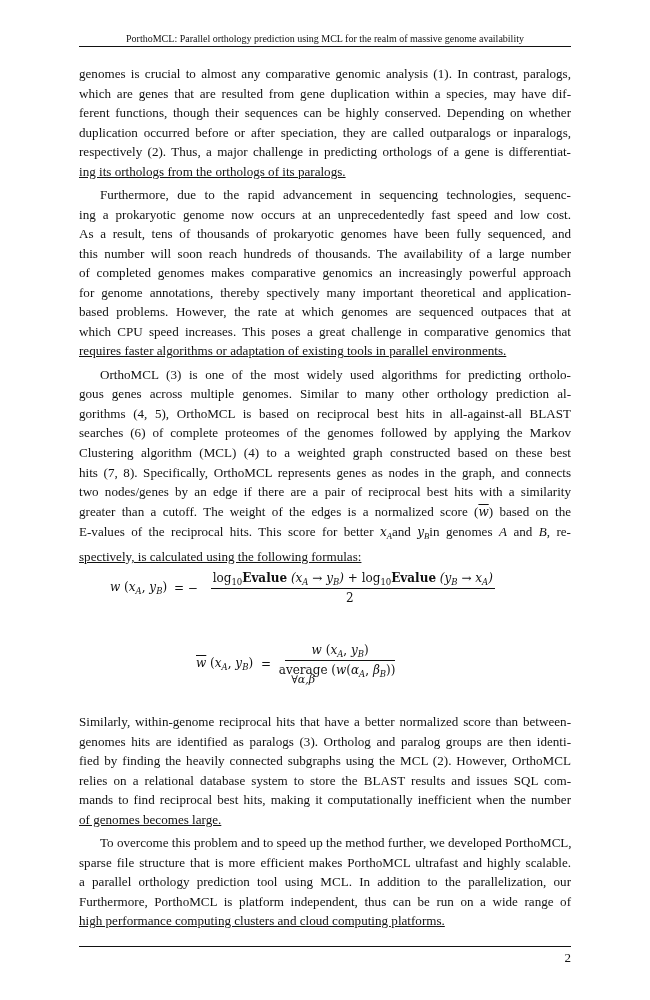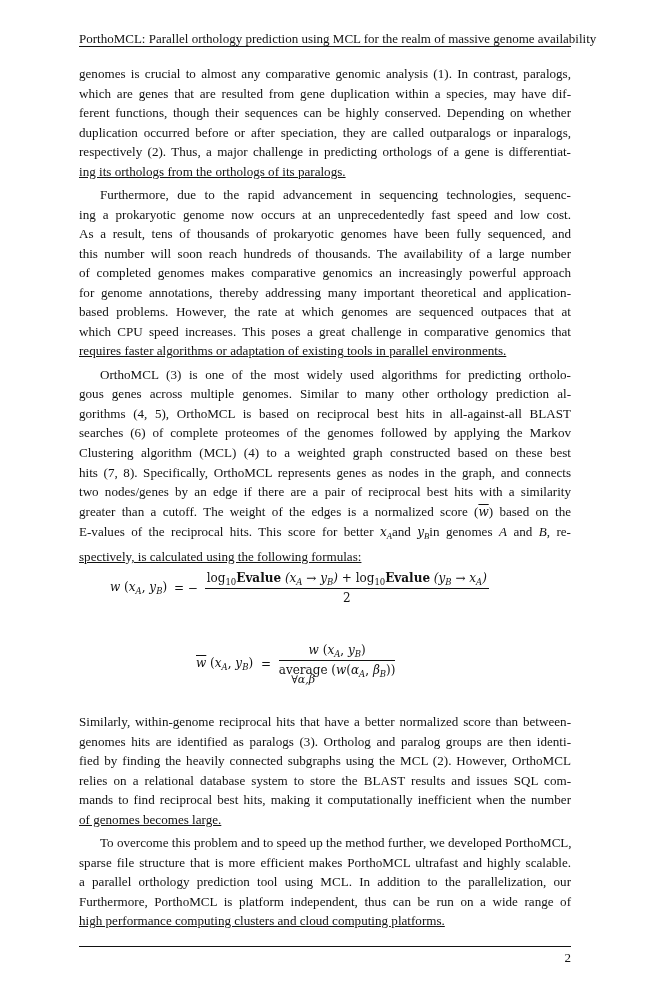--- a/index.html
+++ b/index.html
@@ -1,32 +1,32 @@
 <!DOCTYPE html>
 <html><head>
 <meta charset="utf-8">
 <style>
   html, body { margin: 0; padding: 0; background: #ffffff; }
   body { width: 650px; height: 1000px; position: relative; overflow: hidden;
          font-family: "Liberation Serif", "DejaVu Serif", serif; color: #111; }
   .header { position: absolute; left: 79px; width: 492px; top: 33px; text-align: center;
-            font-size: 13px; line-height: 12px; white-space: nowrap; }
+            font-size: 10px; line-height: 12px; white-space: nowrap; }
   .header-rule { position: absolute; left: 79px; width: 492px; top: 46px; height: 1px; background: #111; }
   .body { position: absolute; left: 79px; width: 492px; top: 64px; font-size: 13.1px; line-height: 19.55px; }
   .para { margin: 0 0 3.8px 0; text-align: justify; text-align-last: left; hyphens: manual; }
   .line { display: block; text-align: justify; text-align-last: justify; white-space: nowrap; }
   .line.last { text-align-last: left; text-decoration: underline; }
   .math { font-family: "DejaVu Serif", "Liberation Serif", serif; font-style: italic; font-size: 12px; }
   .it { font-style: italic; }
   .sub { font-size: 8.5px; vertical-align: -3px; font-style: italic; }
   .eq1 { position: absolute; left: 79px; width: 492px; top: 571px; height: 40px; }
   .eq2 { position: absolute; left: 79px; width: 492px; top: 643px; height: 60px; }
   .eqfont { font-family: "DejaVu Serif", "Liberation Serif", serif; font-size: 12px; }
   .frac { display: inline-block; vertical-align: middle; text-align: center; }
-  .frac .num { display: block; padding: 0 2px 1px 2px; border-bottom: 1px solid #111; }
+  .frac .num { display: block; padding: 0 2px 1px 2px; border-bottom: 1px solid #111; margin-left: 6px; }
   .frac .den { display: block; padding-top: 2px; }
   .bold { font-weight: bold; font-style: normal; }
   .roman { font-style: normal; }
   .overline { text-decoration: overline; }
   .footer-rule { position: absolute; left: 79px; width: 492px; top: 946px; height: 1px; background: #111; }
   .page-num { position: absolute; left: 79px; width: 492px; top: 950px; text-align: right; font-size: 13px; }
   .avg-wrap { display: inline-block; vertical-align: top; }
   .avg-sub { display: block; font-size: 11px; line-height: 8px; font-style: italic; margin-top: -1px; }
 </style>
 </head>
@@ -45,21 +45,21 @@
     <span class="line">respectively (2). Thus, a major challenge in predicting orthologs of a gene is differentiat-</span>
     <span class="line last">ing its orthologs from the orthologs of its paralogs.</span>
   </div>
 
   <div class="para">
     <span class="line" style="padding-left: 21px; width: 471px;">Furthermore, due to the rapid advancement in sequencing technologies, sequenc-</span>
     <span class="line">ing a prokaryotic genome now occurs at an unprecedentedly fast speed and low cost.</span>
     <span class="line">As a result, tens of thousands of prokaryotic genomes have been fully sequenced, and</span>
     <span class="line">this number will soon reach hundreds of thousands.  The availability of a large number</span>
     <span class="line">of completed genomes makes comparative genomics an increasingly powerful approach</span>
-    <span class="line">for genome annotations, thereby addressing many important theoretical and application-</span>
+    <span class="line">for genome annotations, thereby spectively many important theoretical and application-</span>
     <span class="line">based problems.  However, the rate at which genomes are sequenced outpaces that at</span>
     <span class="line">which CPU speed increases.  This poses a great challenge in comparative genomics that</span>
     <span class="line last">requires faster algorithms or adaptation of existing tools in parallel environments.</span>
   </div>
 
   <div class="para">
     <span class="line" style="padding-left: 21px; width: 471px;">OrthoMCL (3) is one of the most widely used algorithms for predicting ortholo-</span>
     <span class="line">gous genes across multiple genomes.  Similar to many other orthology prediction al-</span>
     <span class="line">gorithms (4, 5), OrthoMCL is based on reciprocal best hits in all-against-all BLAST</span>
     <span class="line">searches (6) of complete proteomes of the genomes followed by applying the Markov</span>

